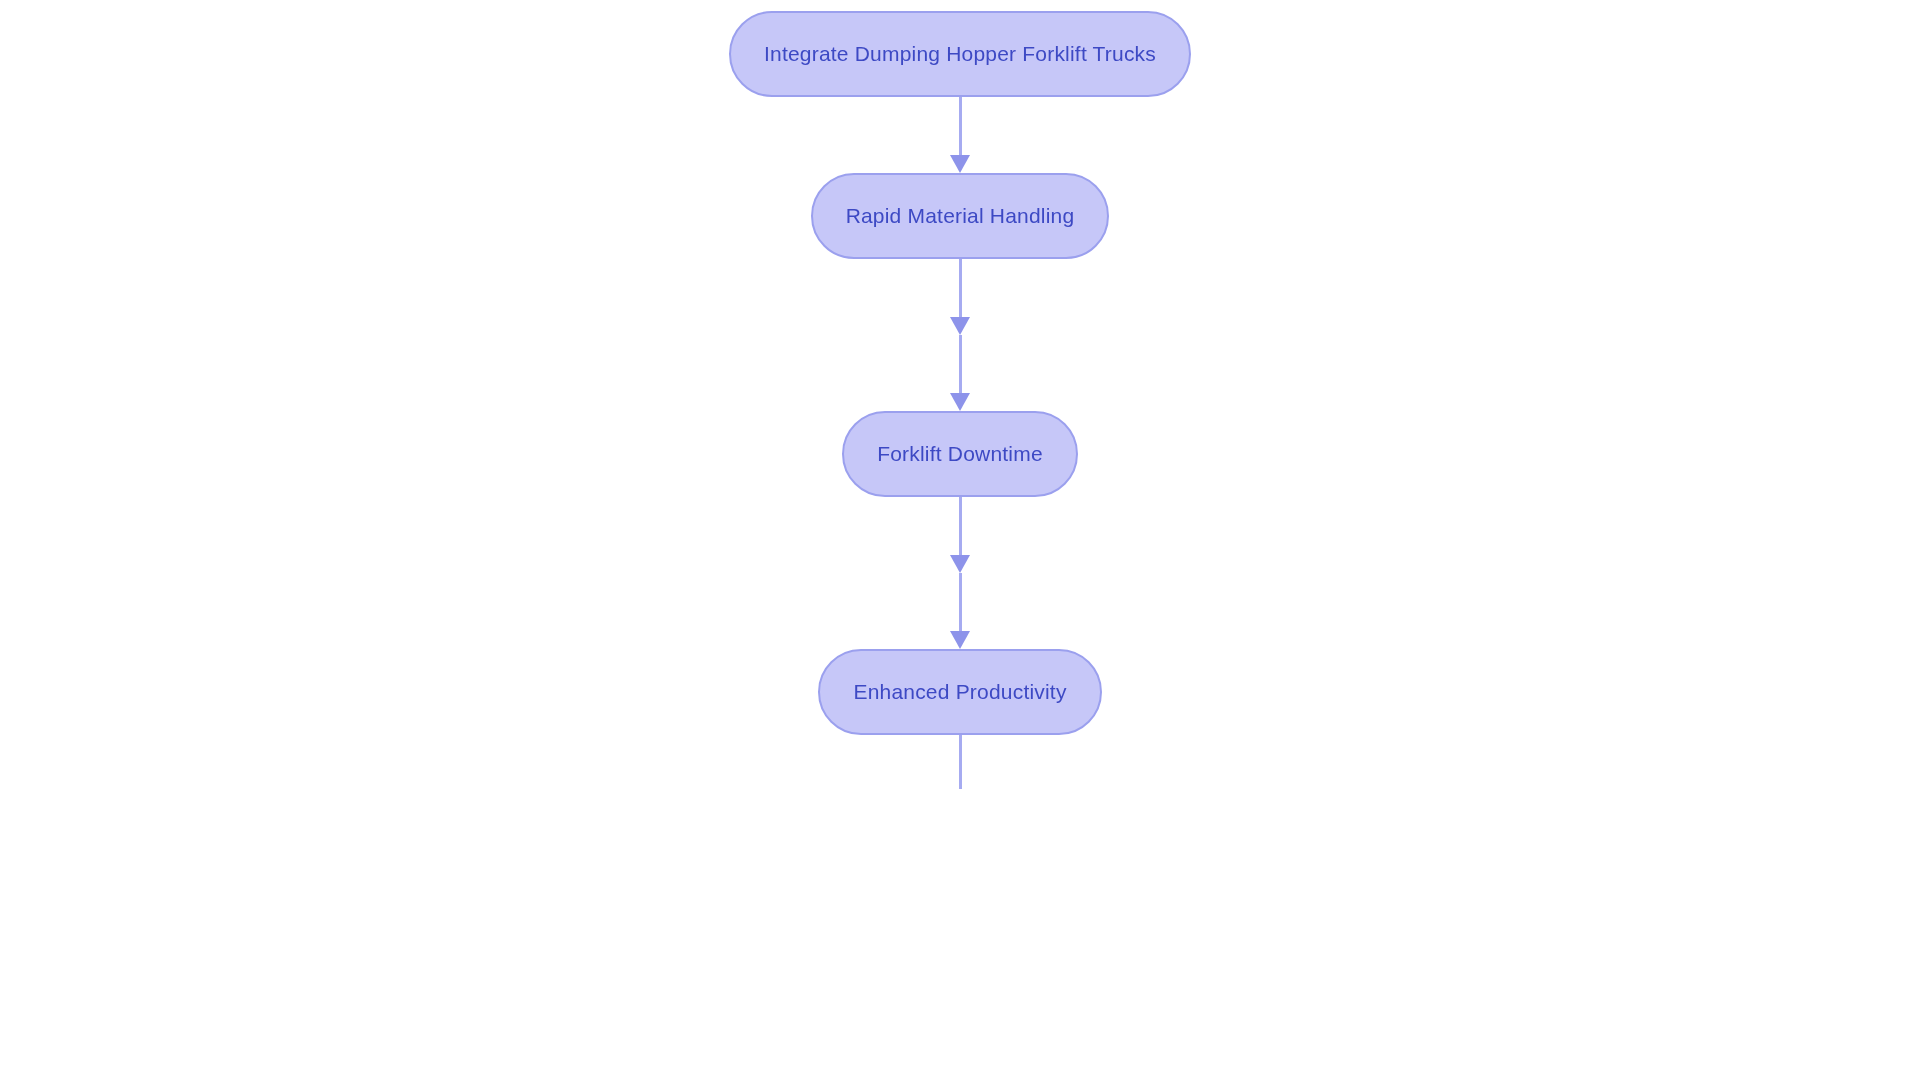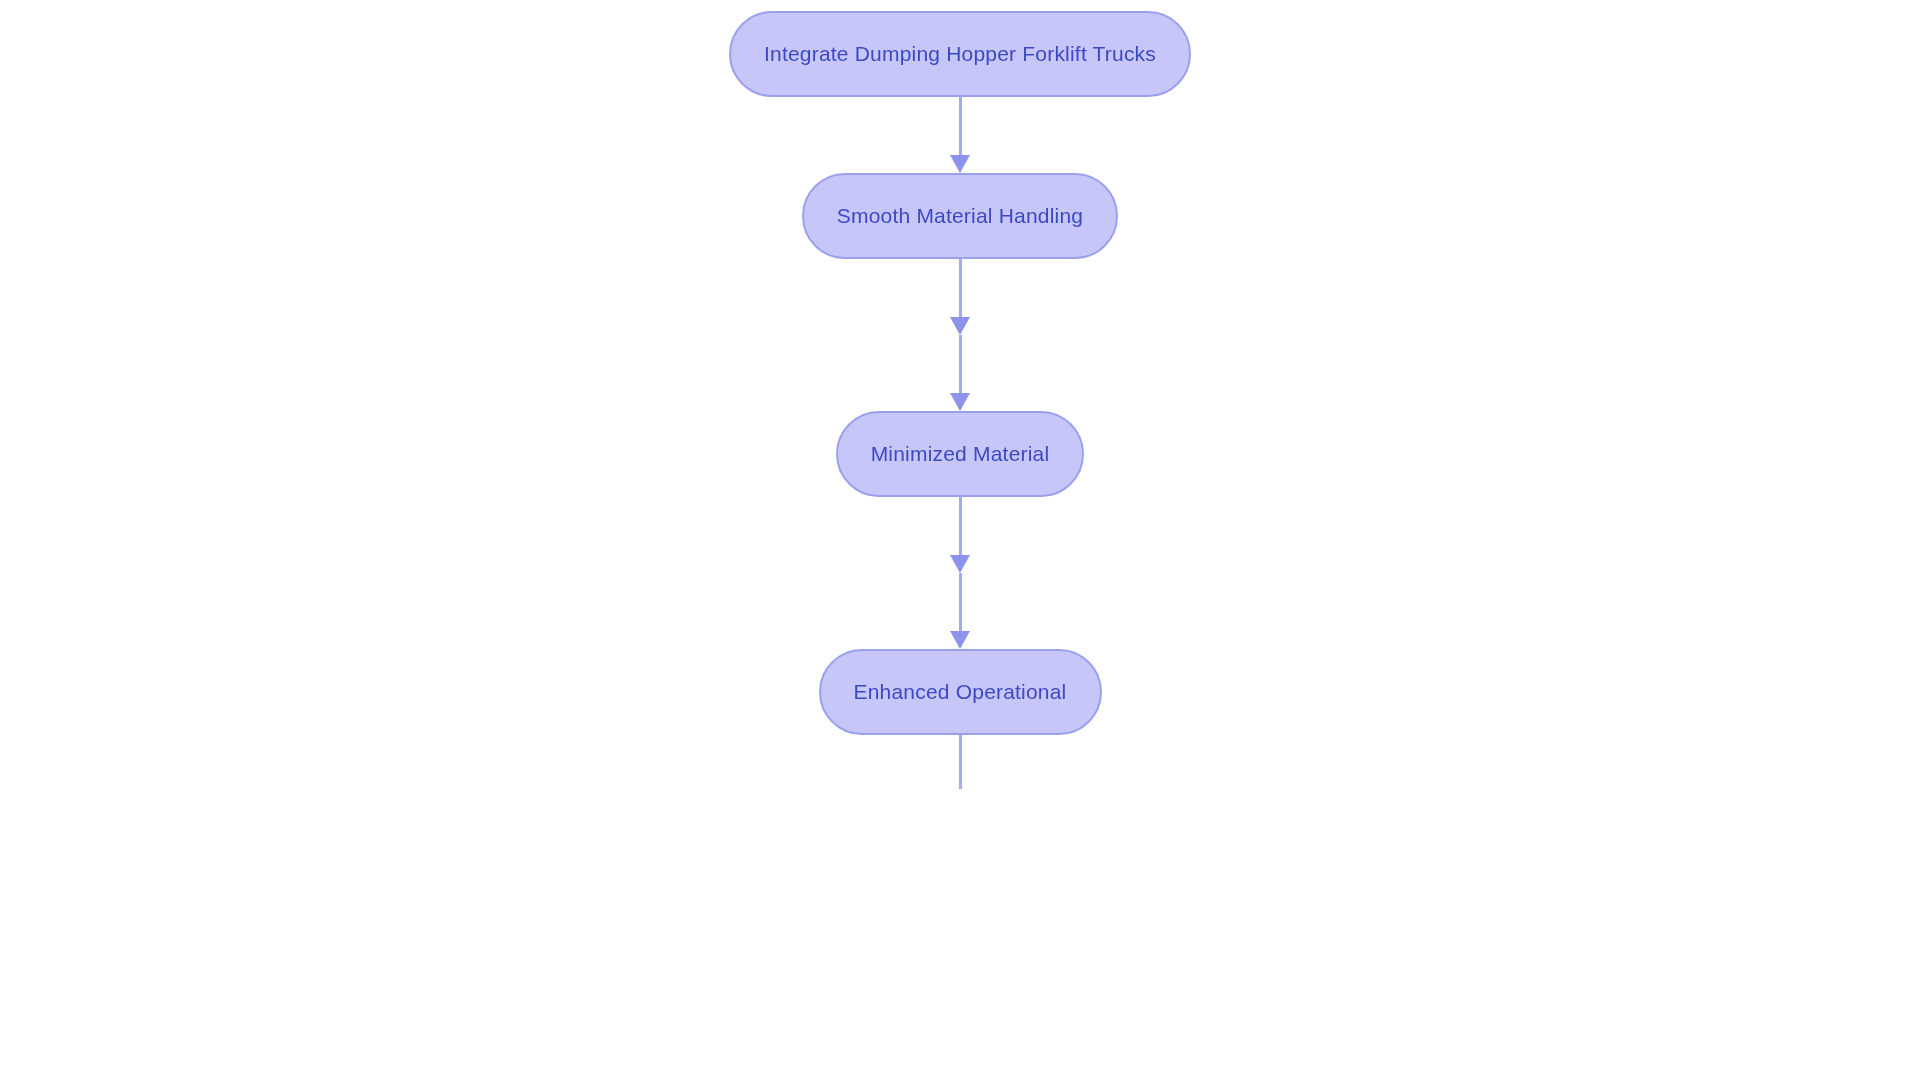--- a/index.html
+++ b/index.html
@@ -71,51 +71,51 @@
     <div class="node">
       <span>Integrate Dumping Hopper Forklift Trucks</span>
     </div>
 
     <div class="connector">
       <div class="line"></div>
       <div class="head"></div>
     </div>
 
     <div class="node">
-      <span>Smooth Material Handling</span>
+      <span>Rapid Material Handling</span>
     </div>
 
     <div class="connector">
       <div class="line"></div>
       <div class="head"></div>
     </div>
 
 
     <div class="connector">
       <div class="line"></div>
       <div class="head"></div>
     </div>
 
     <div class="node">
-      <span>Minimized Material</span>
+      <span>Forklift Downtime</span>
     </div>
 
     <div class="connector">
       <div class="line"></div>
       <div class="head"></div>
     </div>
 
 
     <div class="connector">
       <div class="line"></div>
       <div class="head"></div>
     </div>
 
     <div class="node">
-      <span>Enhanced Operational</span>
+      <span>Enhanced Productivity</span>
     </div>
 
     <div class="connector">
       <div class="line"></div>
       <div class="head"></div>
     </div>
 
 
   </div>
 </div>

